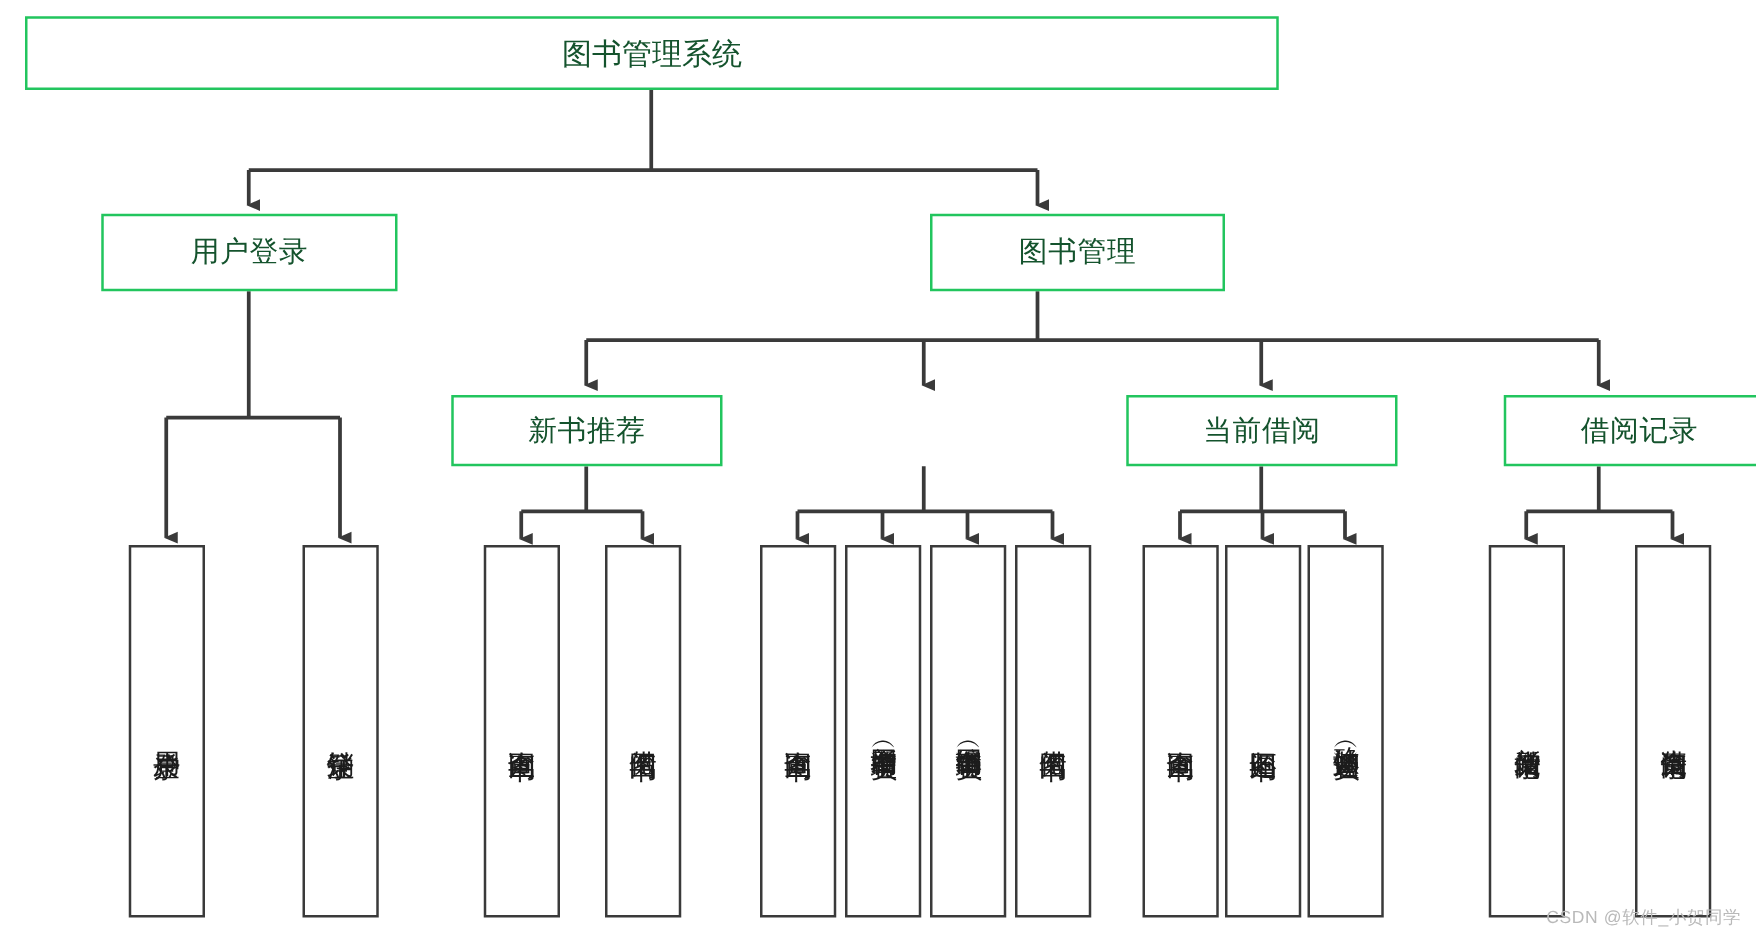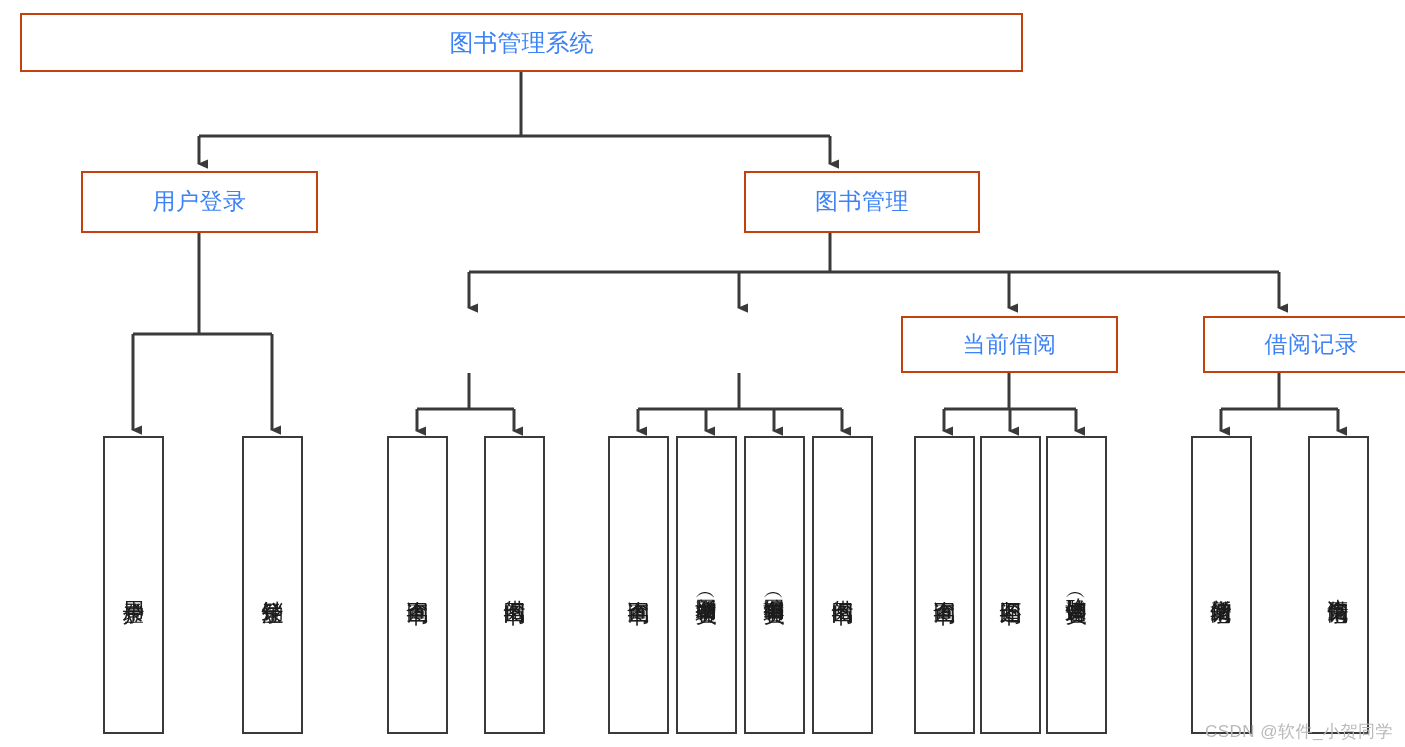--- a/index.html
+++ b/index.html
@@ -22,25 +22,25 @@
     position: absolute;
     left: 0;
     top: 0;
     width: 1405px;
     height: 747px;
   }
   .node-box {
     position: absolute;
     box-sizing: border-box;
     background: #ffffff;
-    border: 2px solid #c2410c;
+    border: 2px solid #22c55e;
     display: flex;
     align-items: center;
     justify-content: center;
-    color: #3b82f6;
+    color: #14532d;
   }
   .node-box.h-node {
     font-size: 23px;
     line-height: 1.1;
     letter-spacing: 0.5px;
   }
   .node-box.root-node {
     font-size: 24px;
   }
   .leaf-box {
@@ -69,21 +69,21 @@
     white-space: nowrap;
   }
   .leaf-box.tall-text .leaf-label {
     font-size: 21px;
     line-height: 1.1;
   }
   #watermark {
     position: absolute;
     right: 12px;
     bottom: 4px;
-    font-size: 17px;
+    font-size: 14px;
     color: #b9b9b9;
     letter-spacing: 0.5px;
     white-space: nowrap;
     pointer-events: none;
   }
 </style>
 </head>
 <body>
 
 <div id="canvas">
@@ -137,20 +137,21 @@
       <path d="M1221,409 L1221,431" marker-end="url(#arrow)"></path>
       <path d="M1338,409 L1338,431" marker-end="url(#arrow)"></path>
     </g>
   </svg>
 
   <div class="node-box root-node" style="left:20px; top:13px; width:1003px; height:59px;">图书管理系统</div>
 
   <div class="node-box h-node" style="left:81px; top:171px; width:237px; height:62px;">用户登录</div>
   <div class="node-box h-node" style="left:712px; top:171px; width:236px; height:62px;margin-left:32px;">图书管理</div>
 
+  <div class="node-box h-node" style="left:361px; top:316px; width:217px; height:57px;">新书推荐</div>
   <div class="node-box h-node" style="left:901px; top:316px; width:217px; height:57px;">当前借阅</div>
   <div class="node-box h-node" style="left:1203px; top:316px; width:217px; height:57px;">借阅记录</div>
 
   <div class="leaf-box" style="left:103px; top:436px; width:61px; height:298px;">
     <span class="leaf-label">用户登录</span>
   </div>
   <div class="leaf-box" style="left:242px; top:436px; width:61px; height:298px;">
     <span class="leaf-label">注销登录</span>
   </div>
 

